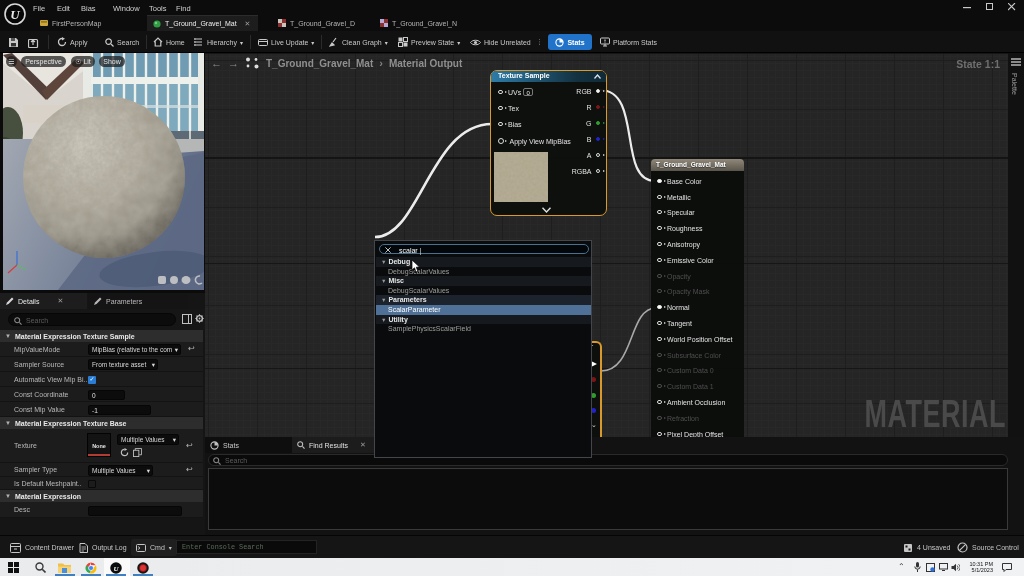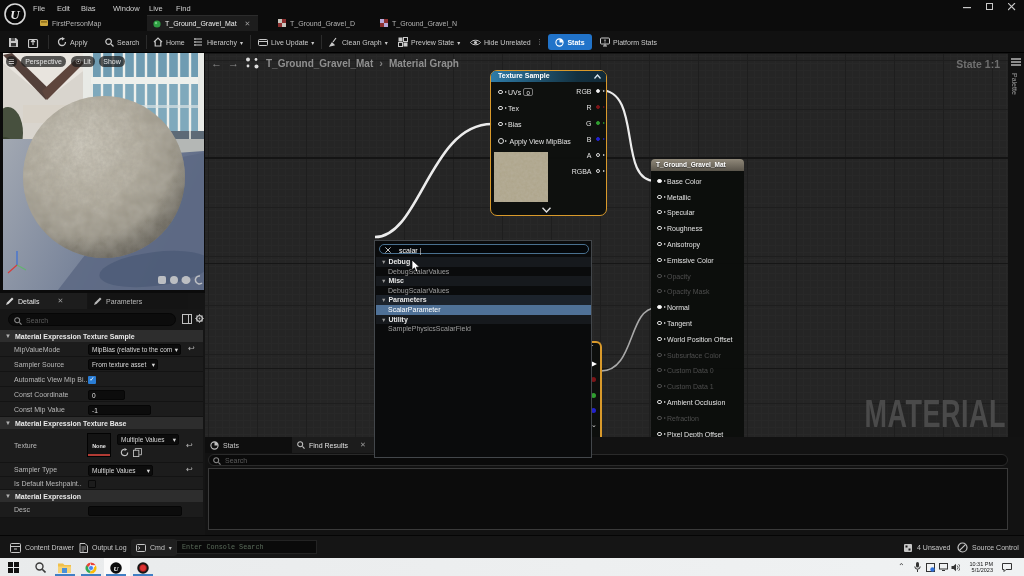--- a/index.html
+++ b/index.html
@@ -90,21 +90,21 @@
         <span style="font-size:11px">←</span>
         <span style="font-size:11px">→</span>
     <svg width="15" height="12" viewBox="0 0 15 12">
           <circle cx="3" cy="2.5" r="2" fill="#ddd"></circle>
           <circle cx="11" cy="2.5" r="1.4" fill="#ddd"></circle>
           <circle cx="3" cy="9" r="1.4" fill="#ddd"></circle>
           <circle cx="11.5" cy="9.5" r="2" fill="#ddd"></circle>
         </svg>
     <span>T_Ground_Gravel_Mat</span>
         <span style="font-size:11px;color:#808080">›</span>
-        <span>Material Graph</span>
+        <span>Material Output</span>
       </div>
   <div id="zoomlbl">State 1:1</div>
 
   <div id="sliver">
     <span class="abs" style="left:3px;top:1px;color:#ddd;font-size:7px">ˆ</span>
     <svg class="abs" style="left:2px;top:17px" width="8" height="8">
           <path d="M1 1 L7 4 L1 7z" fill="#fff"></path>
         </svg>
     <s class="abs" style="left:3px;top:34px;width:5px;height:5px;border-radius:50%;background:#7d1518"></s>
     <s class="abs" style="left:3px;top:50px;width:5px;height:5px;border-radius:50%;background:#2f9e2f"></s>
@@ -168,21 +168,21 @@
         <path d="M0 1h10M0 4h10M0 7h10" stroke="#b5b5b5" stroke-width="1.3"></path>
       </svg>
   <div class="vt">Palette</div>
 </div>
 
 <div id="titlebar">
   <span style="left:33px">File</span>
       <span style="left:57px">Edit</span>
       <span style="left:81px">Bias</span>
   <span style="left:113px">Window</span>
-      <span style="left:149px">Live</span>
+      <span style="left:149px">Tools</span>
       <span style="left:176px">Find</span>
   <div id="winctl">
     <svg class="abs" style="left:9px;top:7px" width="8" height="2">
           <rect width="8" height="1.2" fill="#c8c8c8"></rect>
         </svg>
     <svg class="abs" style="left:32px;top:3px" width="7" height="7">
           <rect x="0.5" y="0.5" width="6" height="6" fill="none" stroke="#c8c8c8"></rect>
         </svg>
     <svg class="abs" style="left:54px;top:3px" width="8" height="8">
           <path d="M0 0 L7 7 M7 0 L0 7" stroke="#c8c8c8" stroke-width="1.1"></path>

